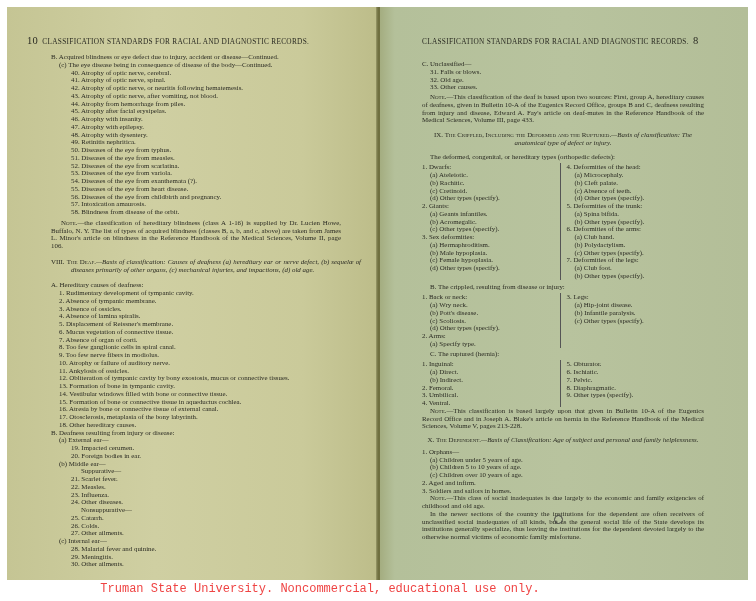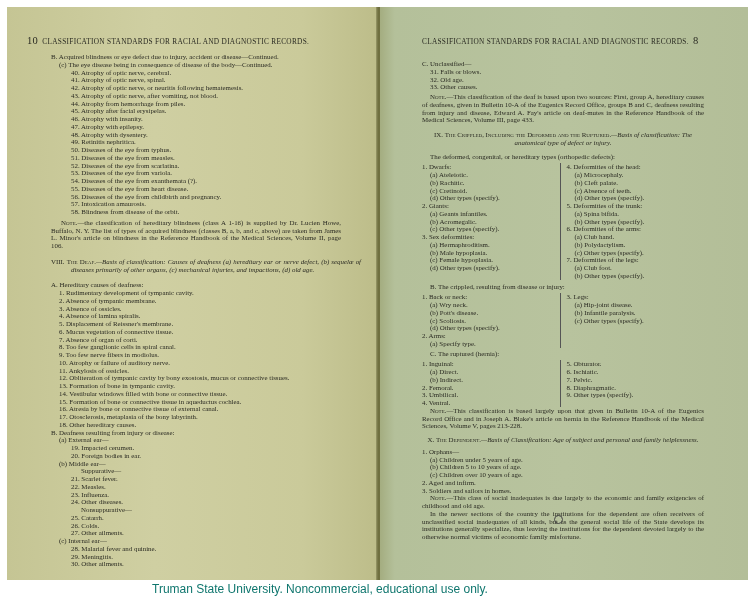--- a/index.html
+++ b/index.html
@@ -17,21 +17,21 @@
   .runhead .pn{font-size:10.5px;margin-top:43px;}
   .text{position:absolute;font-size:6.9px;line-height:7.75px;white-space:nowrap;}
   .i1{padding-left:8px;} .i2{padding-left:20px;} .i3{padding-left:30px;}
   .sc{font-variant:small-caps;}
   em{font-style:italic;}
   .note{white-space:normal;text-align:justify;}
   .cols{display:flex;}
   .col{width:150px;}
   .col.r{border-left:1px solid #555;padding-left:6px;}
   .footer{position:absolute;top:582px;left:0;width:640px;text-align:center;
-     font-family:Liberation Sans, sans-serif;font-size:12px;color:#0f766e;}
+     font-family:Liberation Mono, monospace;font-size:12px;color:#ef4444;}
   .circle{position:absolute;left:554px;top:515px;width:7px;height:7px;border:1.2px solid #444;border-radius:50%;}
 </style>
 </head>
 <body>
 
 <div class="gutter"></div>
 
 <div class="page page-left">
   <div class="runhead" style="left:20px;">
     <span class="pn">10</span>

